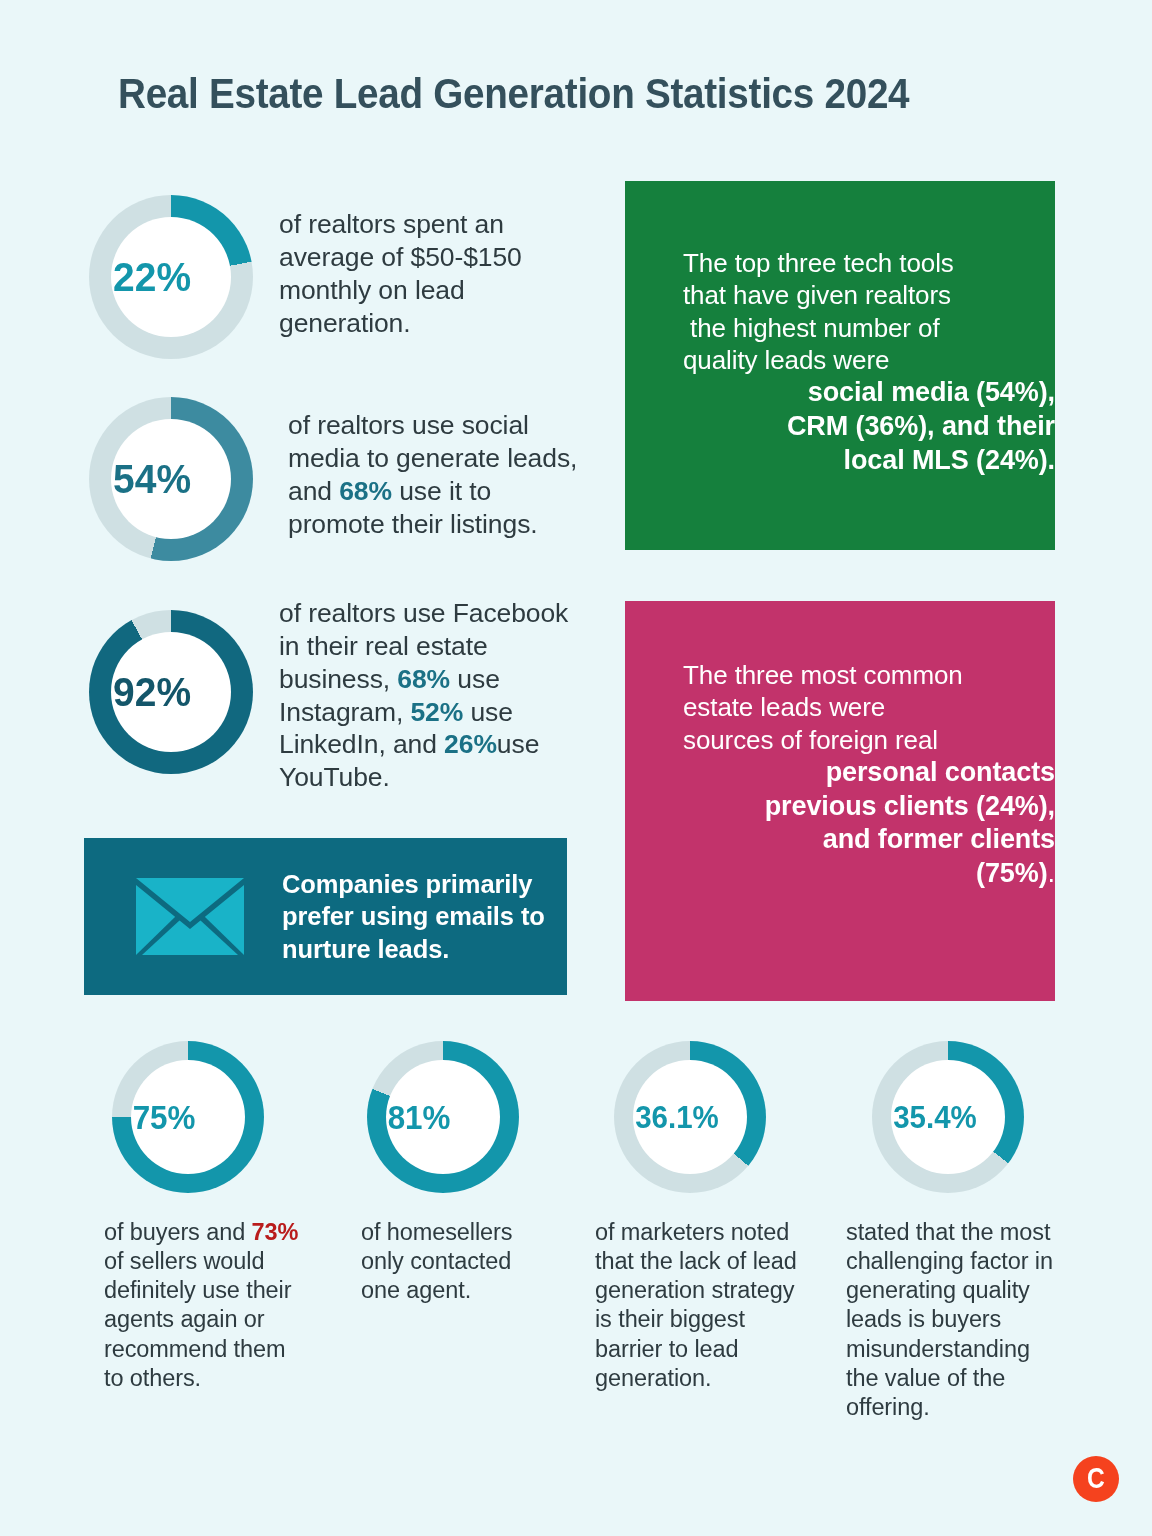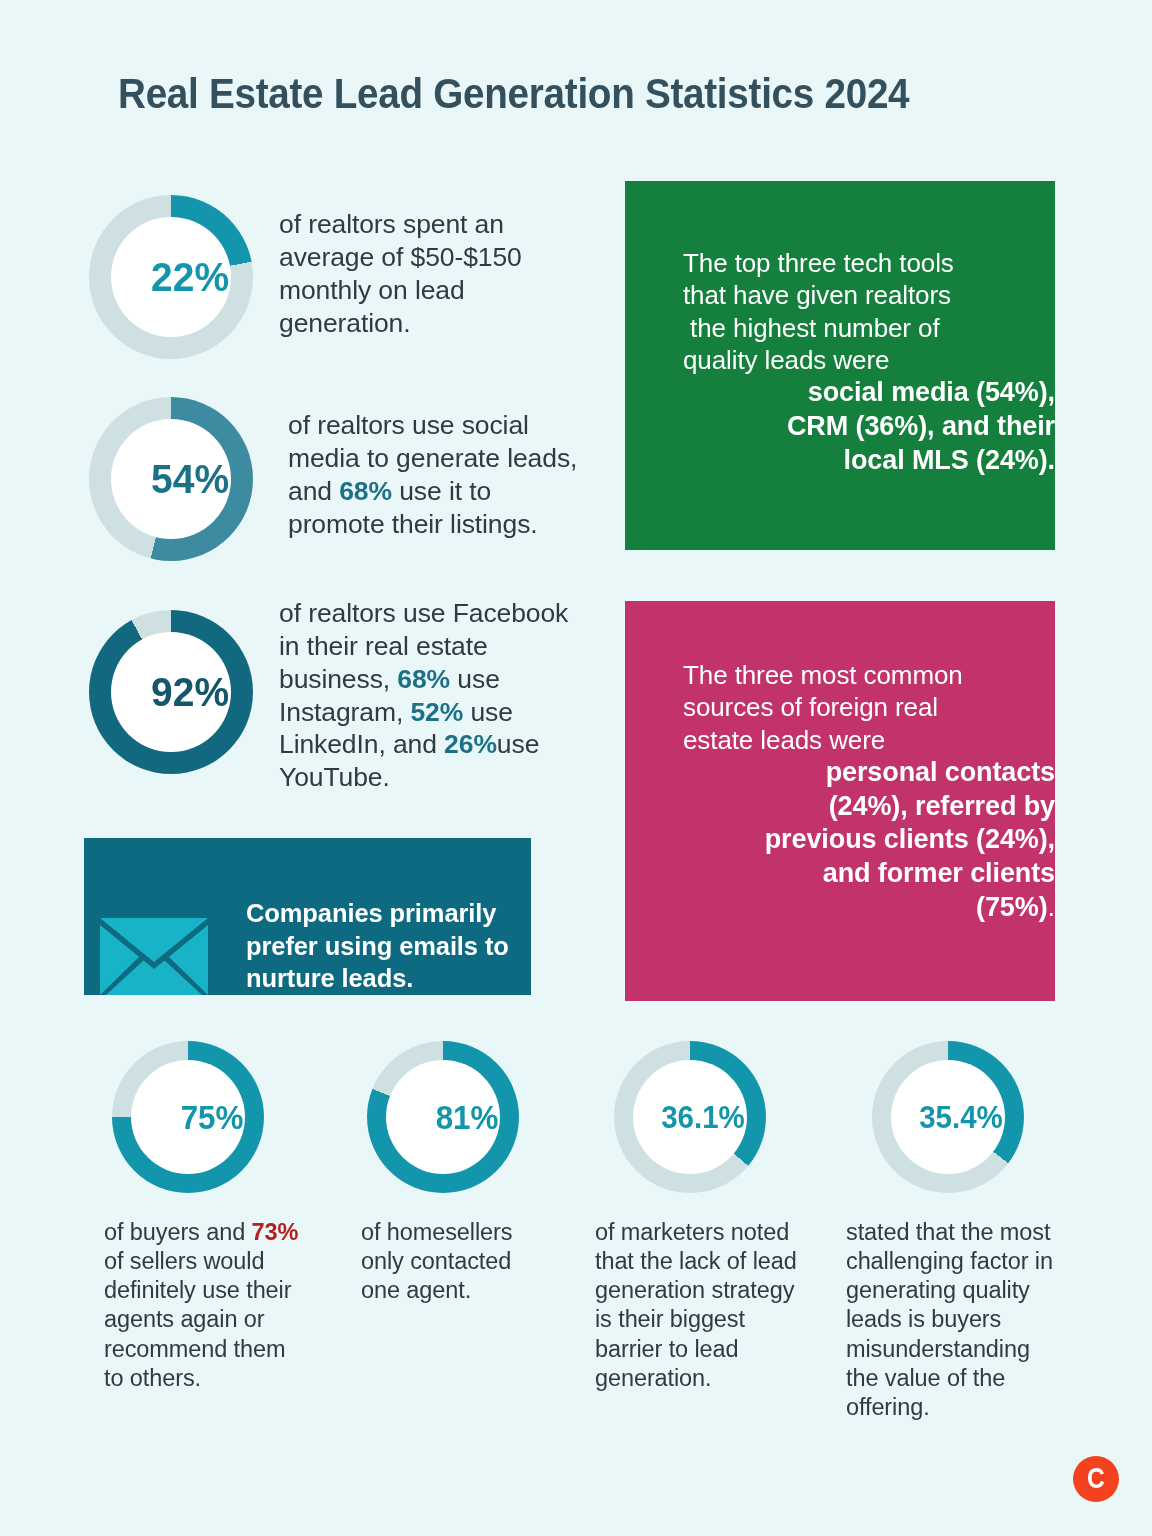--- a/index.html
+++ b/index.html
@@ -39,21 +39,21 @@
     position: absolute;
     inset: 0;
     border-radius: 50%;
   }
   .donut .hole {
     position: absolute;
     border-radius: 50%;
     background: #ffffff;
     display: flex;
     align-items: center;
-    justify-content: flex-end;
+    justify-content: flex-start;
   }
   .donut .value {
     font-weight: bold;
     line-height: 1;
     white-space: nowrap;
     transform: scaleX(0.95);
   }
 
   
   .donut-lg { width: 164px; height: 164px; }
@@ -132,27 +132,27 @@
     background: #c2336b;
     padding: 58px 0 0 58px;
   }
   #callout-pink .line.strong .tail { font-weight: normal; }
 
   
   #callout-email {
     position: absolute;
     left: 84px;
     top: 838px;
-    width: 447px;
+    width: 483px;
     height: 157px;
     background: #0d6a80;
     display: flex;
-    align-items: flex-end;
+    align-items: center;
     box-sizing: border-box;
-    padding-left: 16px;
+    padding-left: 52px;
   }
   #email-icon {
     width: 108px;
     height: 77px;
     flex: 0 0 auto;
     margin-right: 38px;
   }
   #email-text {
     color: #ffffff;
     font-weight: bold;
@@ -246,24 +246,23 @@
   <div class="line">that have given realtors</div>
   <div class="line" style="white-space:pre"> the highest number of</div>
   <div class="line">quality leads were</div>
   <div class="line strong">social media (54%),</div>
   <div class="line strong">CRM (36%), and their</div>
   <div class="line strong">local MLS (24%).</div>
 </div>
 
 <div class="callout" id="callout-pink">
   <div class="line">The three most common</div>
+  <div class="line">estate leads were</div>
   <div class="line">sources of foreign real</div>
-  <div class="line">estate leads were</div>
   <div class="line strong">personal contacts</div>
-  <div class="line strong">(24%), referred by</div>
   <div class="line strong">previous clients (24%),</div>
   <div class="line strong">and former clients</div>
   <div class="line strong"><span>(75%)</span><span class="tail">.</span></div>
 </div>
 
 <div id="callout-email">
   <svg id="email-icon" viewBox="0 0 108 77">
     <rect x="0" y="0" width="108" height="77" fill="#19b3c8"></rect>
     <path d="M0 0 L54 44 L108 0 L108 7 L54 51 L0 7 Z" fill="#0d6a80"></path>
     <path d="M0 77 L40 38 L44 42 L6 77 Z" fill="#0d6a80"></path>

